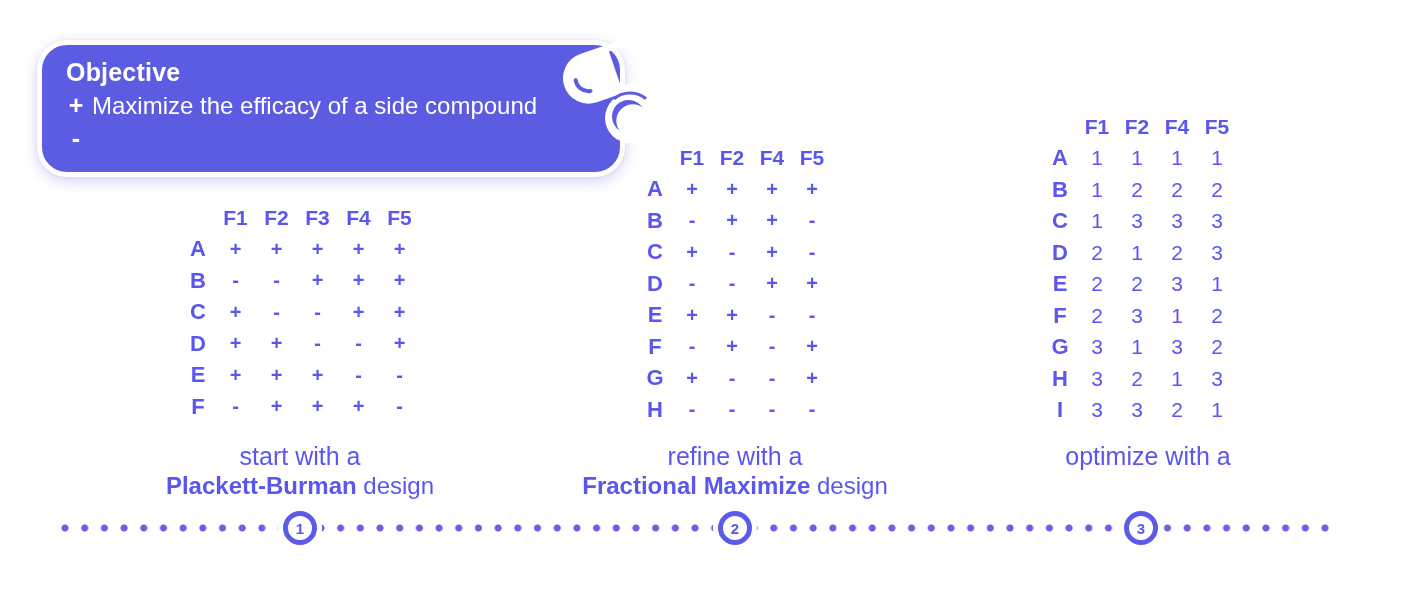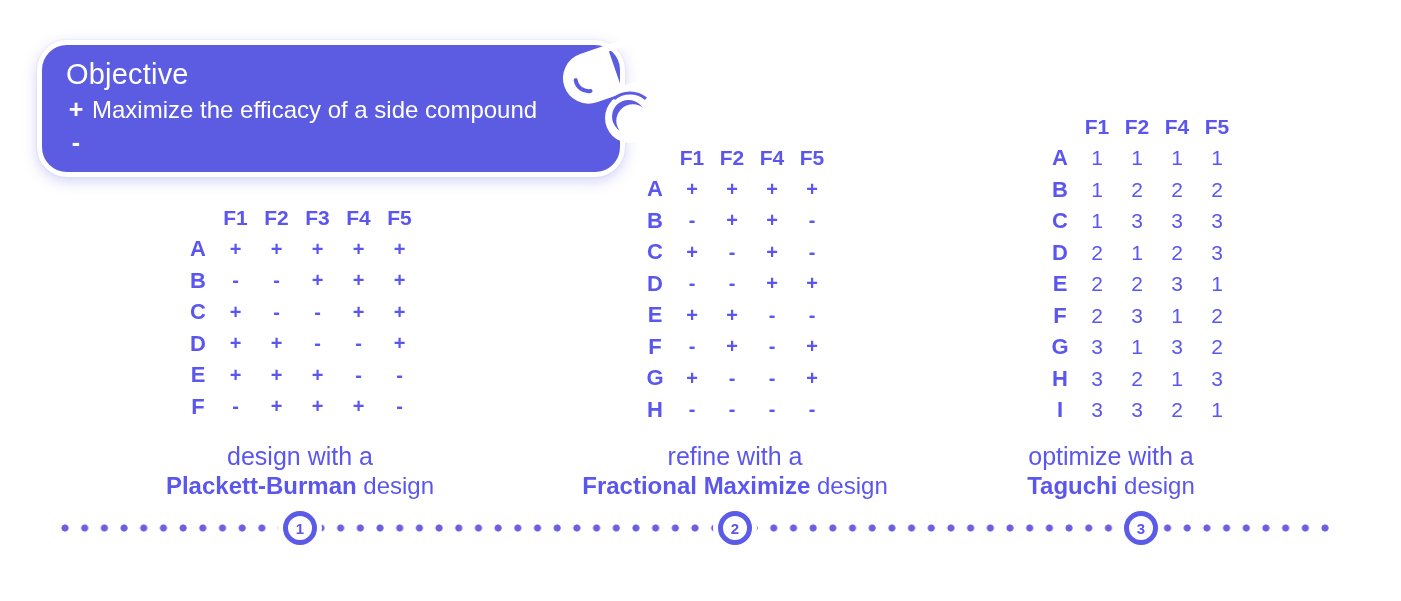--- a/index.html
+++ b/index.html
@@ -12,21 +12,21 @@
   html,body{margin:0;padding:0;background:#fff;}
   body{width:1401px;height:601px;position:relative;overflow:hidden;
        font-family:"Liberation Sans","DejaVu Sans",sans-serif;}
   .stage{position:absolute;inset:0;}
 
   
   .card{position:absolute;left:37px;top:40px;width:578px;height:127px;
         background:var(--card_bg);border:5px solid #fff;border-radius:30px;
         box-shadow:0 4px 14px rgba(91,92,225,.28),0 0 2px rgba(0,0,0,.10);
         color:#fff;z-index:2;}
-  .card-title{margin:13px 4px 2px 24px;font-size:29px;font-weight:400;letter-spacing:.2px;}
+  .card-title{margin:13px 4px 2px 24px;font-size:25px;font-weight:700;letter-spacing:.2px;}
   .bullet{display:flex;align-items:baseline;margin-left:24px;line-height:33px;font-size:24px;}
   .bullet .marker{display:inline-block;width:20px;margin-right:6px;text-align:center;
                   font-weight:800;font-size:25px;}
   .pill-svg{position:absolute;left:515px;top:-14px;width:130px;height:130px;overflow:visible;}
 
   
   .doe-table{position:absolute;color:var(--text_purple);}
   .trow{display:flex;height:31.5px;align-items:center;justify-content:center;}
   .tlabel{width:34px;text-align:center;font-weight:700;font-size:22px;}
   .tcell{width:40px;text-align:center;font-weight:700;font-size:20px;}
@@ -37,21 +37,21 @@
   .t2{left:638px;top:142px;}
   .t3{left:1043px;top:111px;}
 
   
   .caption{position:absolute;top:442px;width:460px;text-align:center;
            color:var(--text_purple);font-size:25px;line-height:29px;}
   .caption .line2{font-size:24px;}
   .caption .line2 b{font-weight:700;}
   .cap1{left:70px;}
   .cap2{left:505px;}
-  .cap3{left:881px;}
+  .cap3{left:918px;}
 
   
   .dotline{position:absolute;left:61px;top:521px;width:1273px;height:14px;
            background-image:radial-gradient(circle at 4px 7px,var(--dot_purple) 3.2px,rgba(0,0,0,0) 3.9px);
            background-size:19.7px 14px;background-repeat:repeat-x;}
   .tmarker{position:absolute;top:511px;width:34px;height:34px;box-sizing:border-box;
            border-radius:50%;background:#fff;border:5px solid var(--ring_purple);
            box-shadow:0 0 0 5px #fff;display:flex;align-items:center;justify-content:center;
            color:var(--text_purple);font-weight:700;font-size:15px;}
   .m1{left:283px;} .m2{left:718px;} .m3{left:1124px;}
@@ -276,30 +276,29 @@
       <div class="trow">
         <span class="tlabel">I</span>
         <span class="tcell">3</span>
         <span class="tcell">3</span>
         <span class="tcell">2</span>
         <span class="tcell">1</span>
       </div>
     </div>
 
   <div class="caption cap1">
-    <div class="line1">design with a</div>
+    <div class="line1">start with a</div>
     <div class="line2"><b>Plackett-Burman</b><span> design</span></div>
   </div>
   <div class="caption cap2">
     <div class="line1">refine with a</div>
     <div class="line2"><b>Fractional Maximize</b><span> design</span></div>
   </div>
   <div class="caption cap3">
     <div class="line1">optimize with a</div>
-    <div class="line2"><b>Taguchi</b><span> design</span></div>
   </div>
 
   <div class="dotline"></div>
   <div class="tmarker m1">
       <span>1</span>
     </div>
   <div class="tmarker m2">
       <span>2</span>
     </div>
   <div class="tmarker m3">

